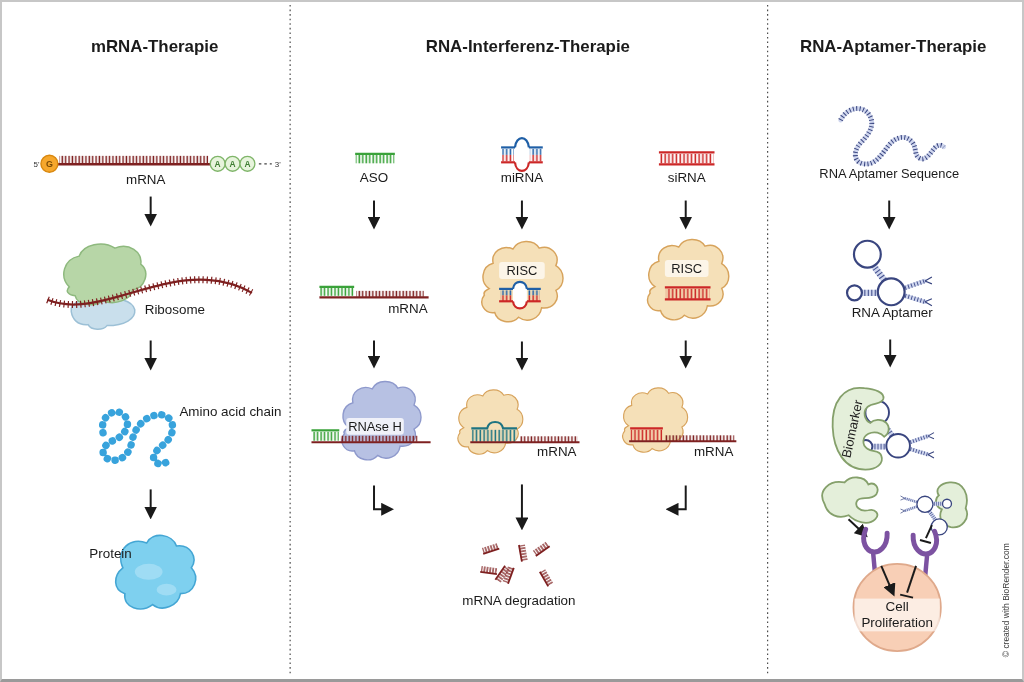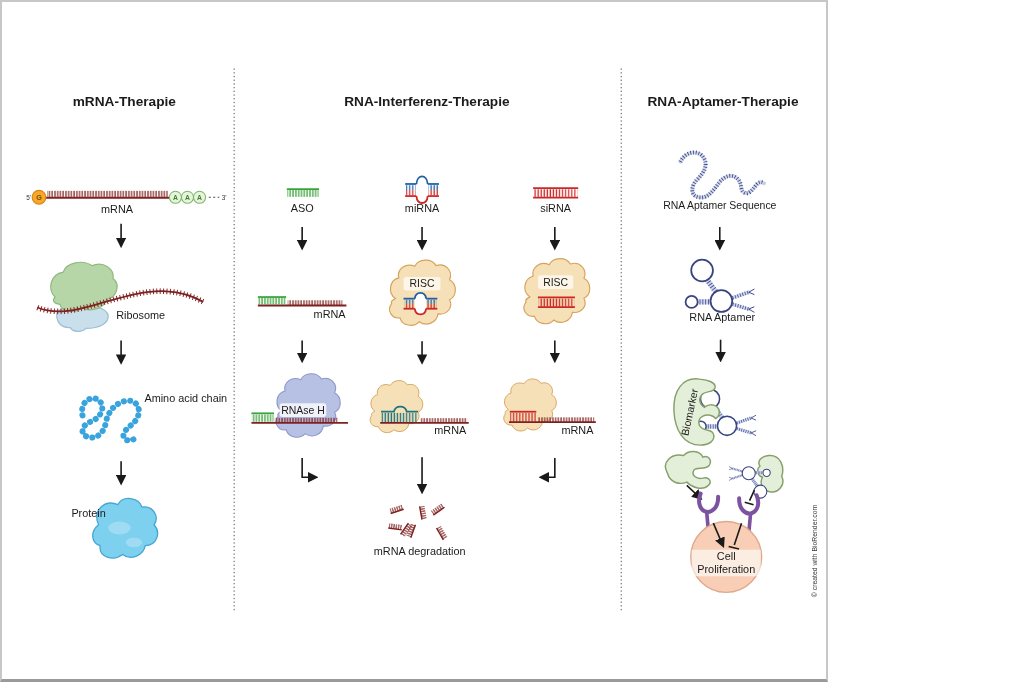--- a/index.html
+++ b/index.html
@@ -1,17 +1,17 @@
 <!DOCTYPE html>
 <html><head>
 <meta charset="utf-8">
 <style>
   html,body{margin:0;padding:0;background:#ffffff;}
   .canvas{
-    position:relative;width:828px;height:682px;box-sizing:border-box;
+    position:relative;width:1024px;height:682px;box-sizing:border-box;
     background:#ffffff;border:2px solid #c7c7c7;border-bottom:3px solid #9a9a9a;
     font-family:"Liberation Sans",sans-serif;overflow:hidden;
   }
   svg{position:absolute;left:0;top:0;width:100%;height:100%;}
   text{fill:#1b1b1b;font-family:"Liberation Sans",sans-serif;}
   .title{font-size:17px;font-weight:700;}
   .lbl{font-size:13.5px;}
   .lbl-sm{font-size:13px;}
   .tiny{font-size:8px;fill:#333;}
   .cap-letter{font-size:9px;font-weight:700;fill:#7a4a05;}

